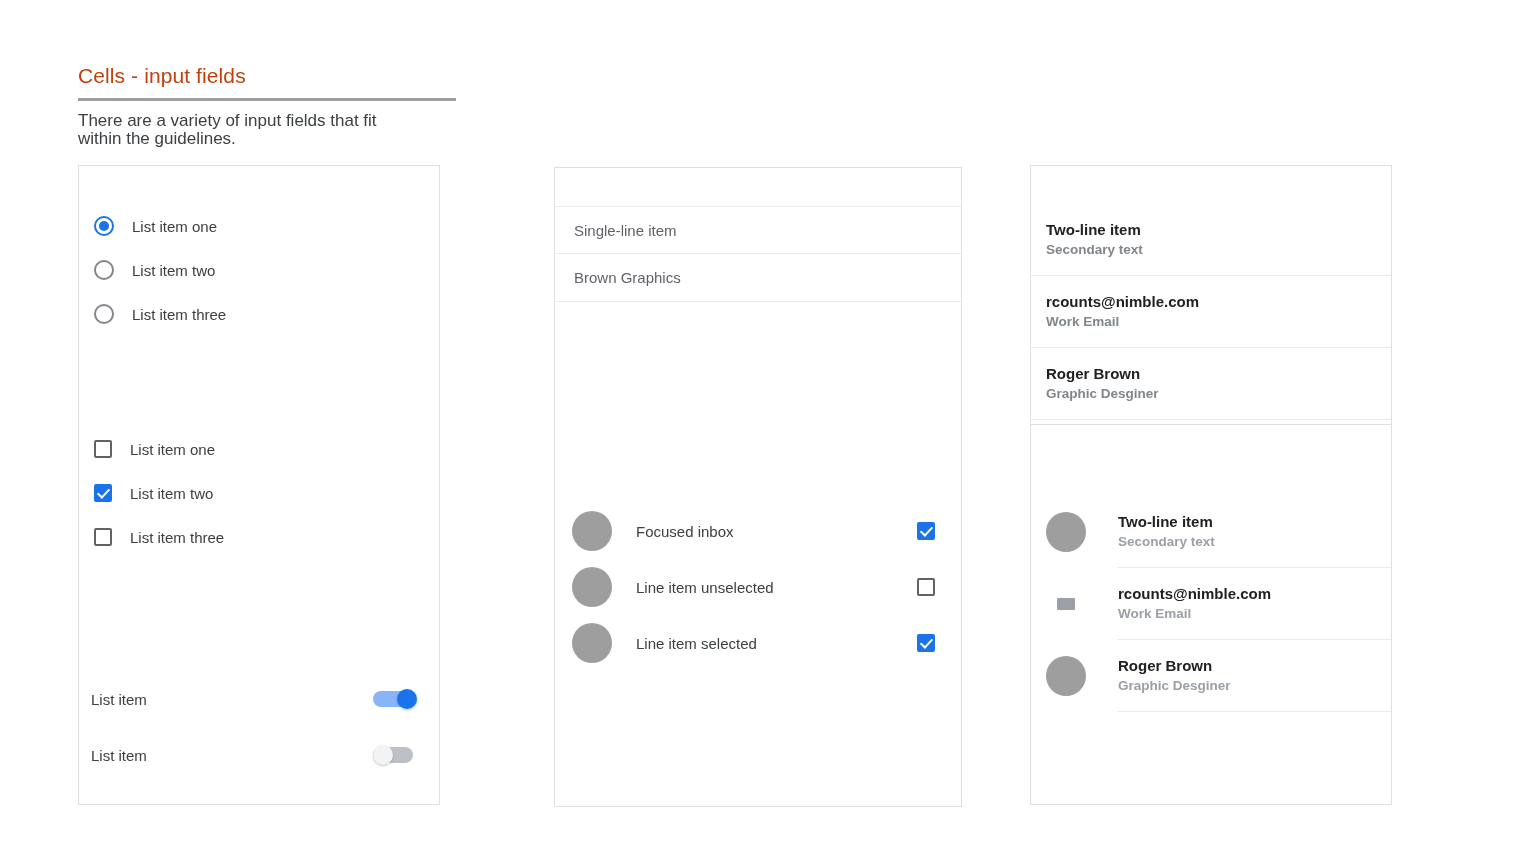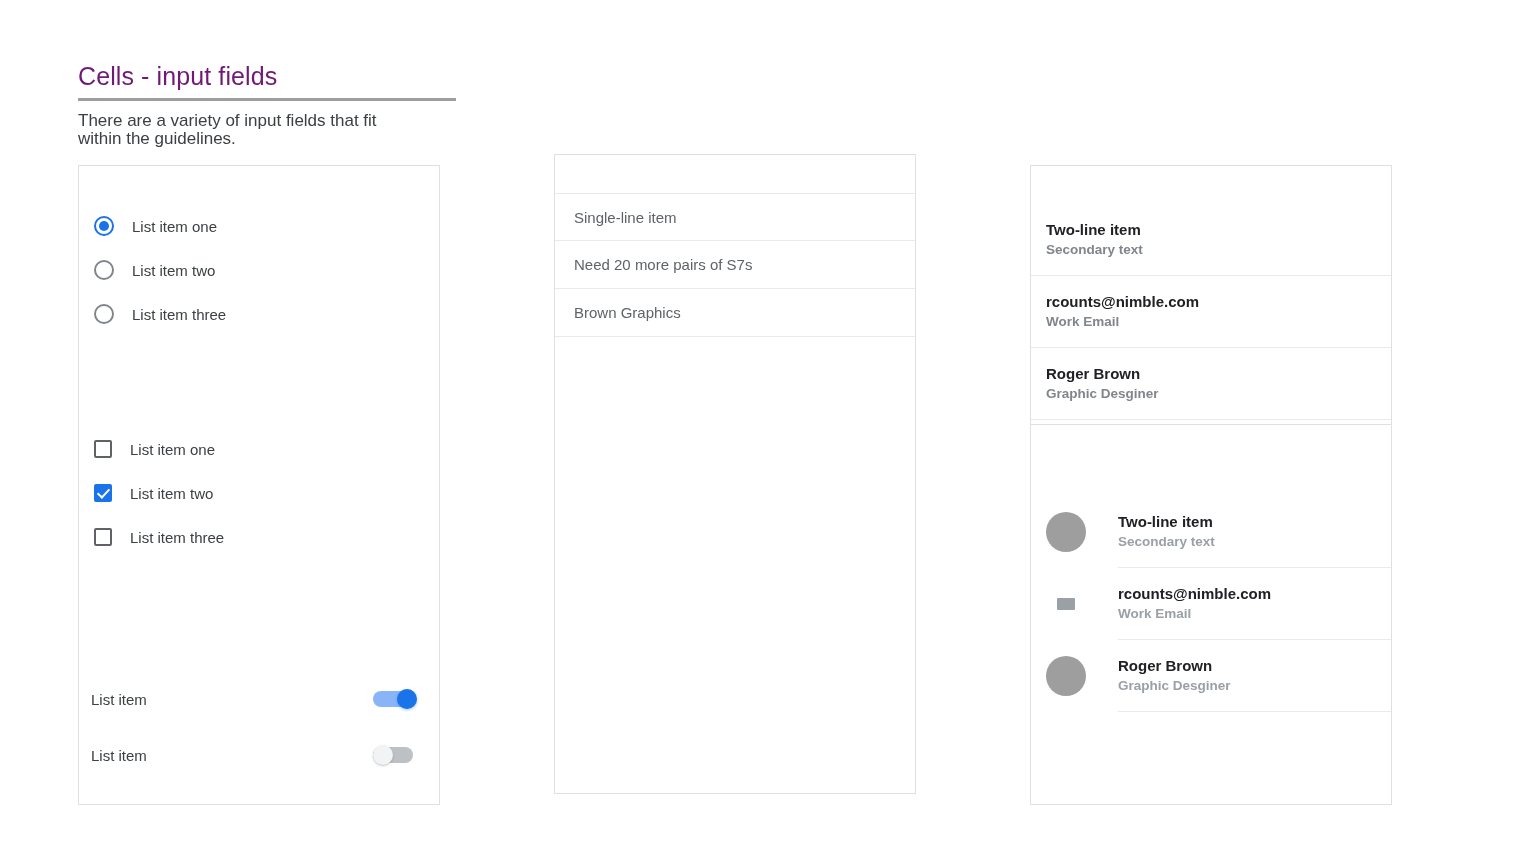--- a/index.html
+++ b/index.html
@@ -10,23 +10,23 @@
     background: #ffffff;
     font-family: "Liberation Sans", sans-serif;
     overflow: hidden;
   }
 
   .page { position: relative; width: 1518px; height: 863px; }
 
   
   .header { position: absolute; left: 78px; top: 60px; width: 420px; }
   .page-title {
-    font-size: 25px;
+    font-size: 21px;
     font-weight: 400;
-    color: #701a75;
+    color: #c2410c;
     letter-spacing: 0.1px;
     line-height: 32px;
   }
   .title-rule {
     width: 378px;
     height: 3px;
     background: #9e9e9e;
     margin-top: 6px;
   }
   .page-subtitle {
@@ -37,21 +37,21 @@
     color: #3c4043;
   }
 
   
   .card {
     position: absolute;
     background: #ffffff;
     border: 1px solid #e0e0e0;
   }
   #card-controls { left: 78px;   top: 165px; width: 362px; height: 640px; padding-left: 28px; }
-  #card-lines    { left: 554px;  top: 154px; width: 362px; height: 640px; }
+  #card-lines    { left: 554px;  top: 167px; width: 408px; height: 640px; }
   #card-people   { left: 1030px; top: 165px; width: 362px; height: 640px; font-weight: bold; }
 
   
   .control-group { position: absolute; left: 0; right: 0; }
   #radio-group    { top: 38px; }
   #checkbox-group { top: 261px; }
   #toggle-group   { top: 505px; }
 
   .control-row {
     display: flex;
@@ -297,24 +297,40 @@
           <span class="thumb"></span>
         </span>
       </div>
     </div>
   </div>
 
   <div class="card" id="card-lines">
 
     <div class="line-list">
       <div class="line-item">Single-line item</div>
-      <div class="line-item">Need 20 more pairs of S7s</div>
       <div class="line-item">Brown Graphics</div>
     </div>
 
+    <div class="avatar-list">
+      <div class="avatar-row">
+        <span class="avatar"></span>
+        <span class="row-label">Focused inbox</span>
+        <span class="checkbox checked"></span>
+      </div>
+      <div class="avatar-row">
+        <span class="avatar"></span>
+        <span class="row-label">Line item unselected</span>
+        <span class="checkbox"></span>
+      </div>
+      <div class="avatar-row">
+        <span class="avatar"></span>
+        <span class="row-label">Line item selected</span>
+        <span class="checkbox checked"></span>
+      </div>
+    </div>
   </div>
 
   <div class="card" id="card-people">
 
     <div class="two-line-list">
       <div class="two-line-item">
         <span class="primary">Two-line item</span>
         <span class="secondary">Secondary text</span>
       </div>
       <div class="two-line-item">

